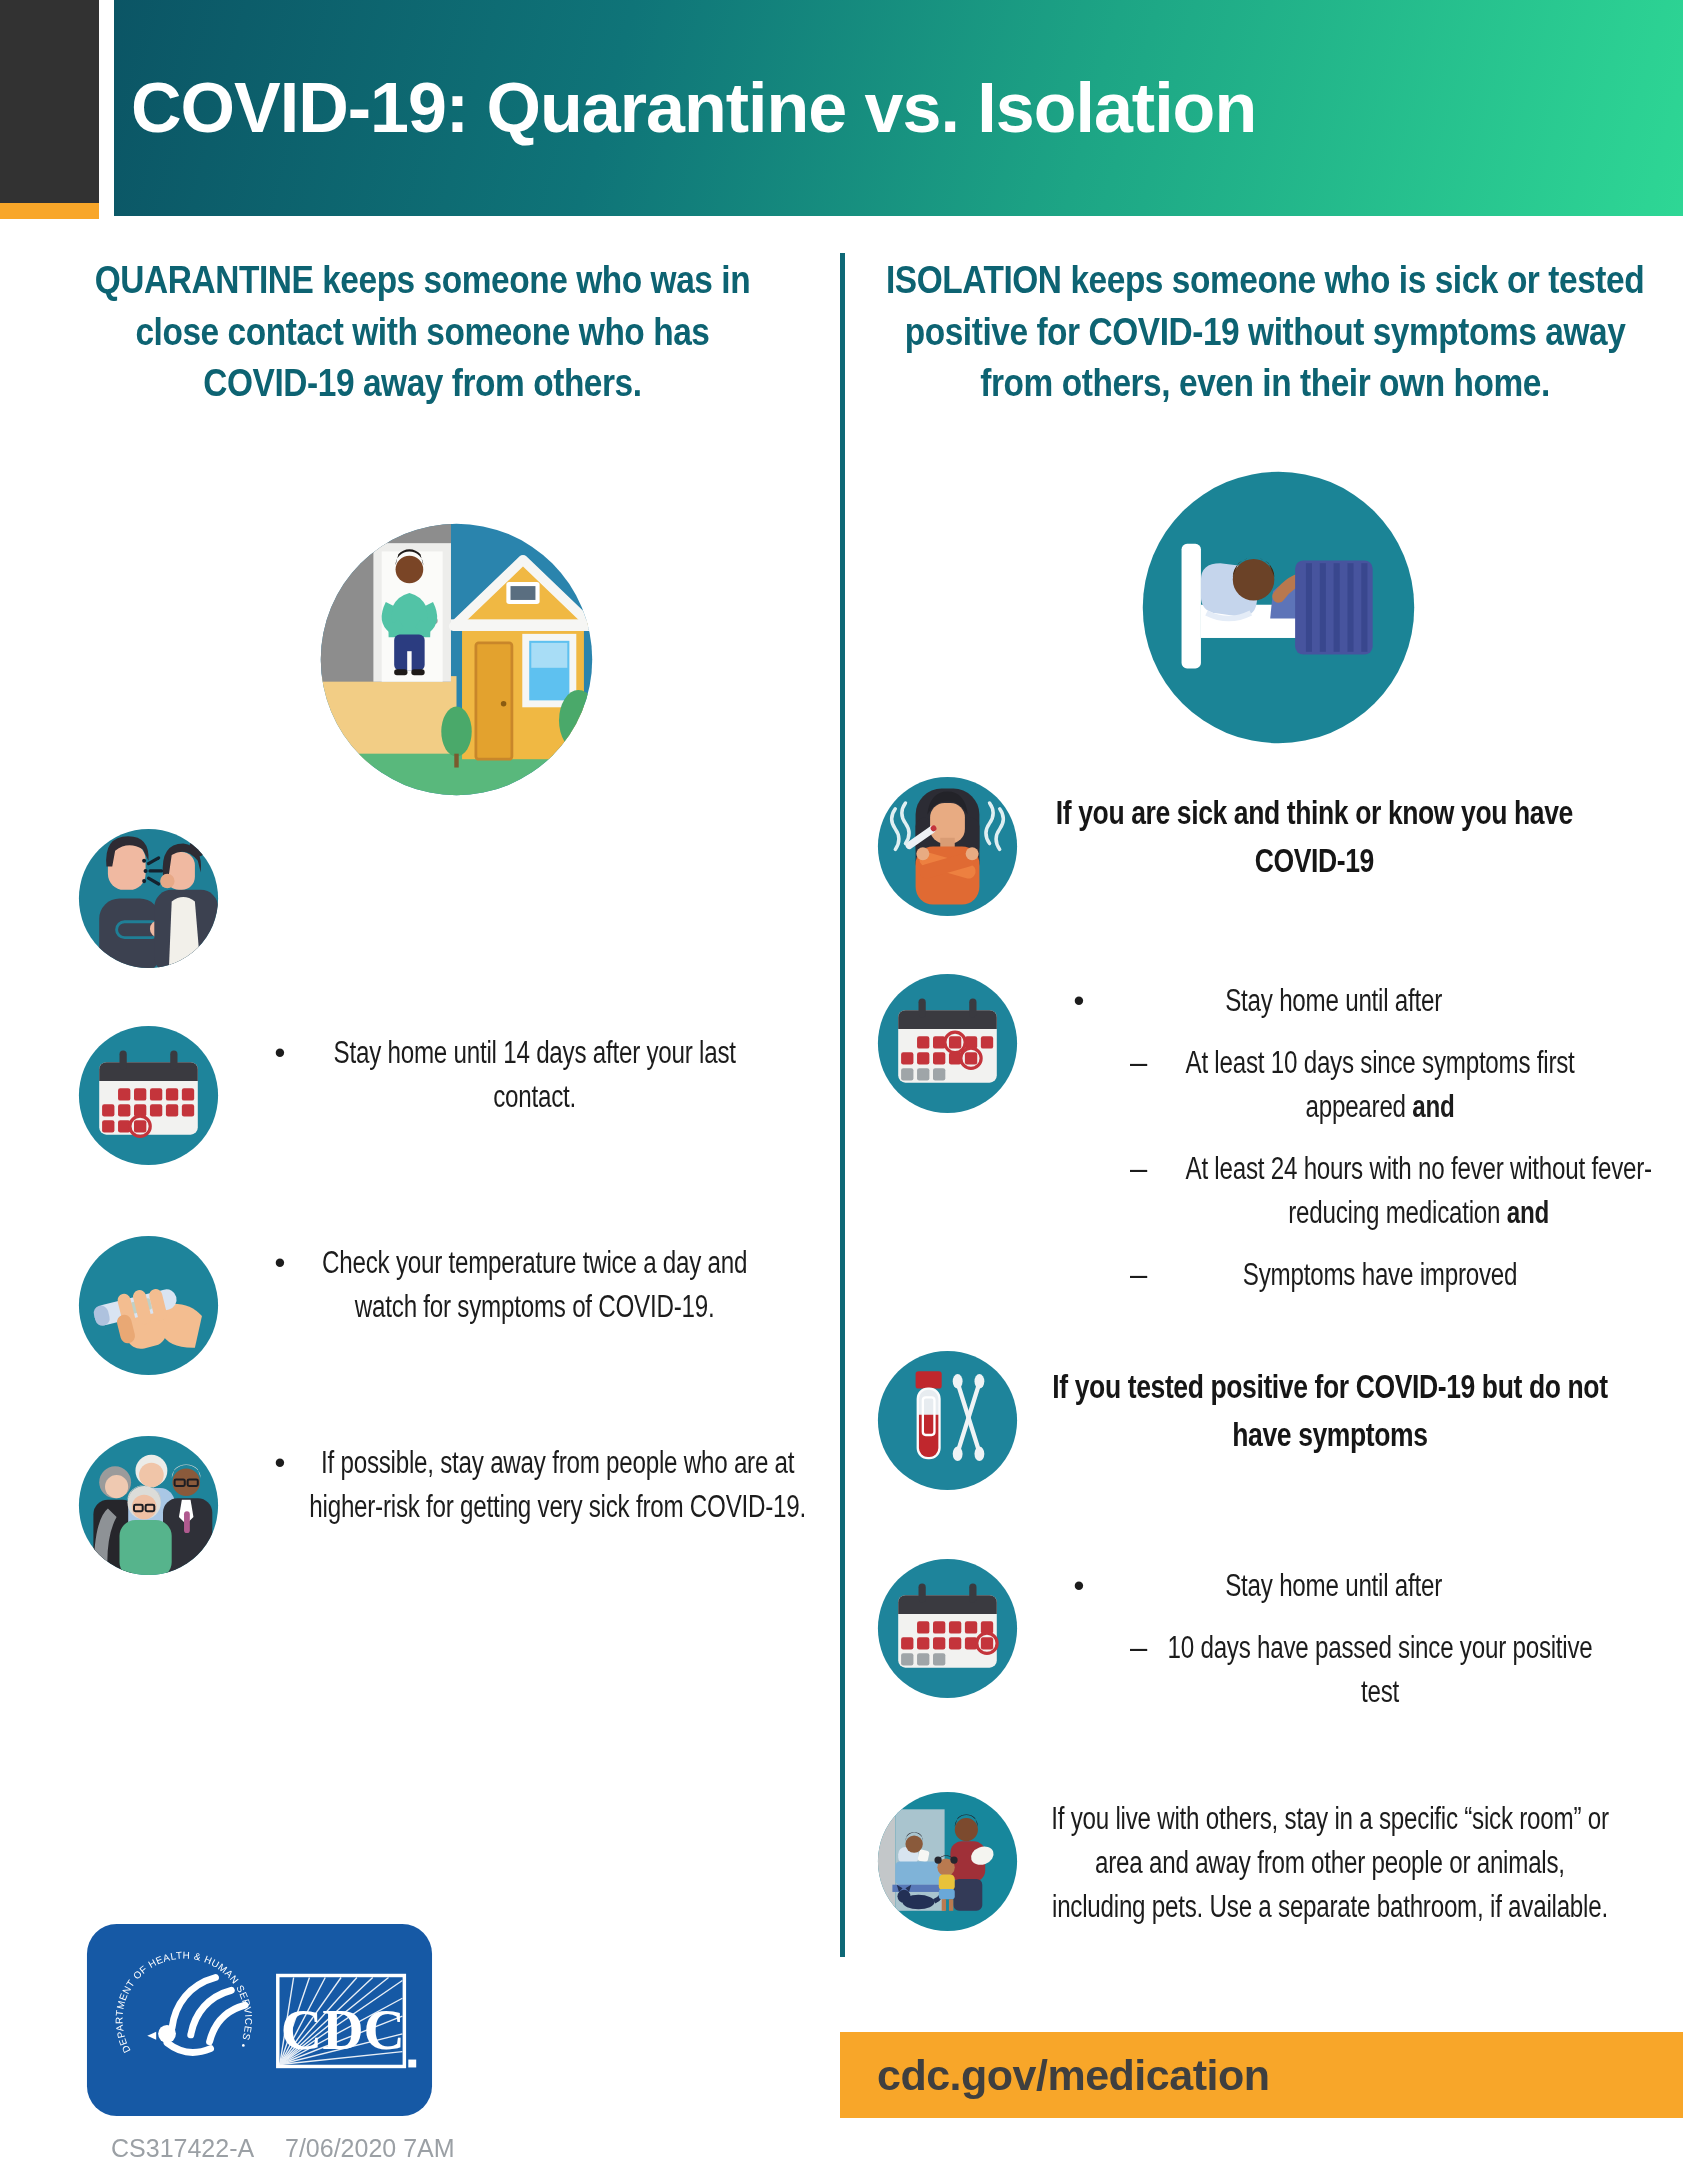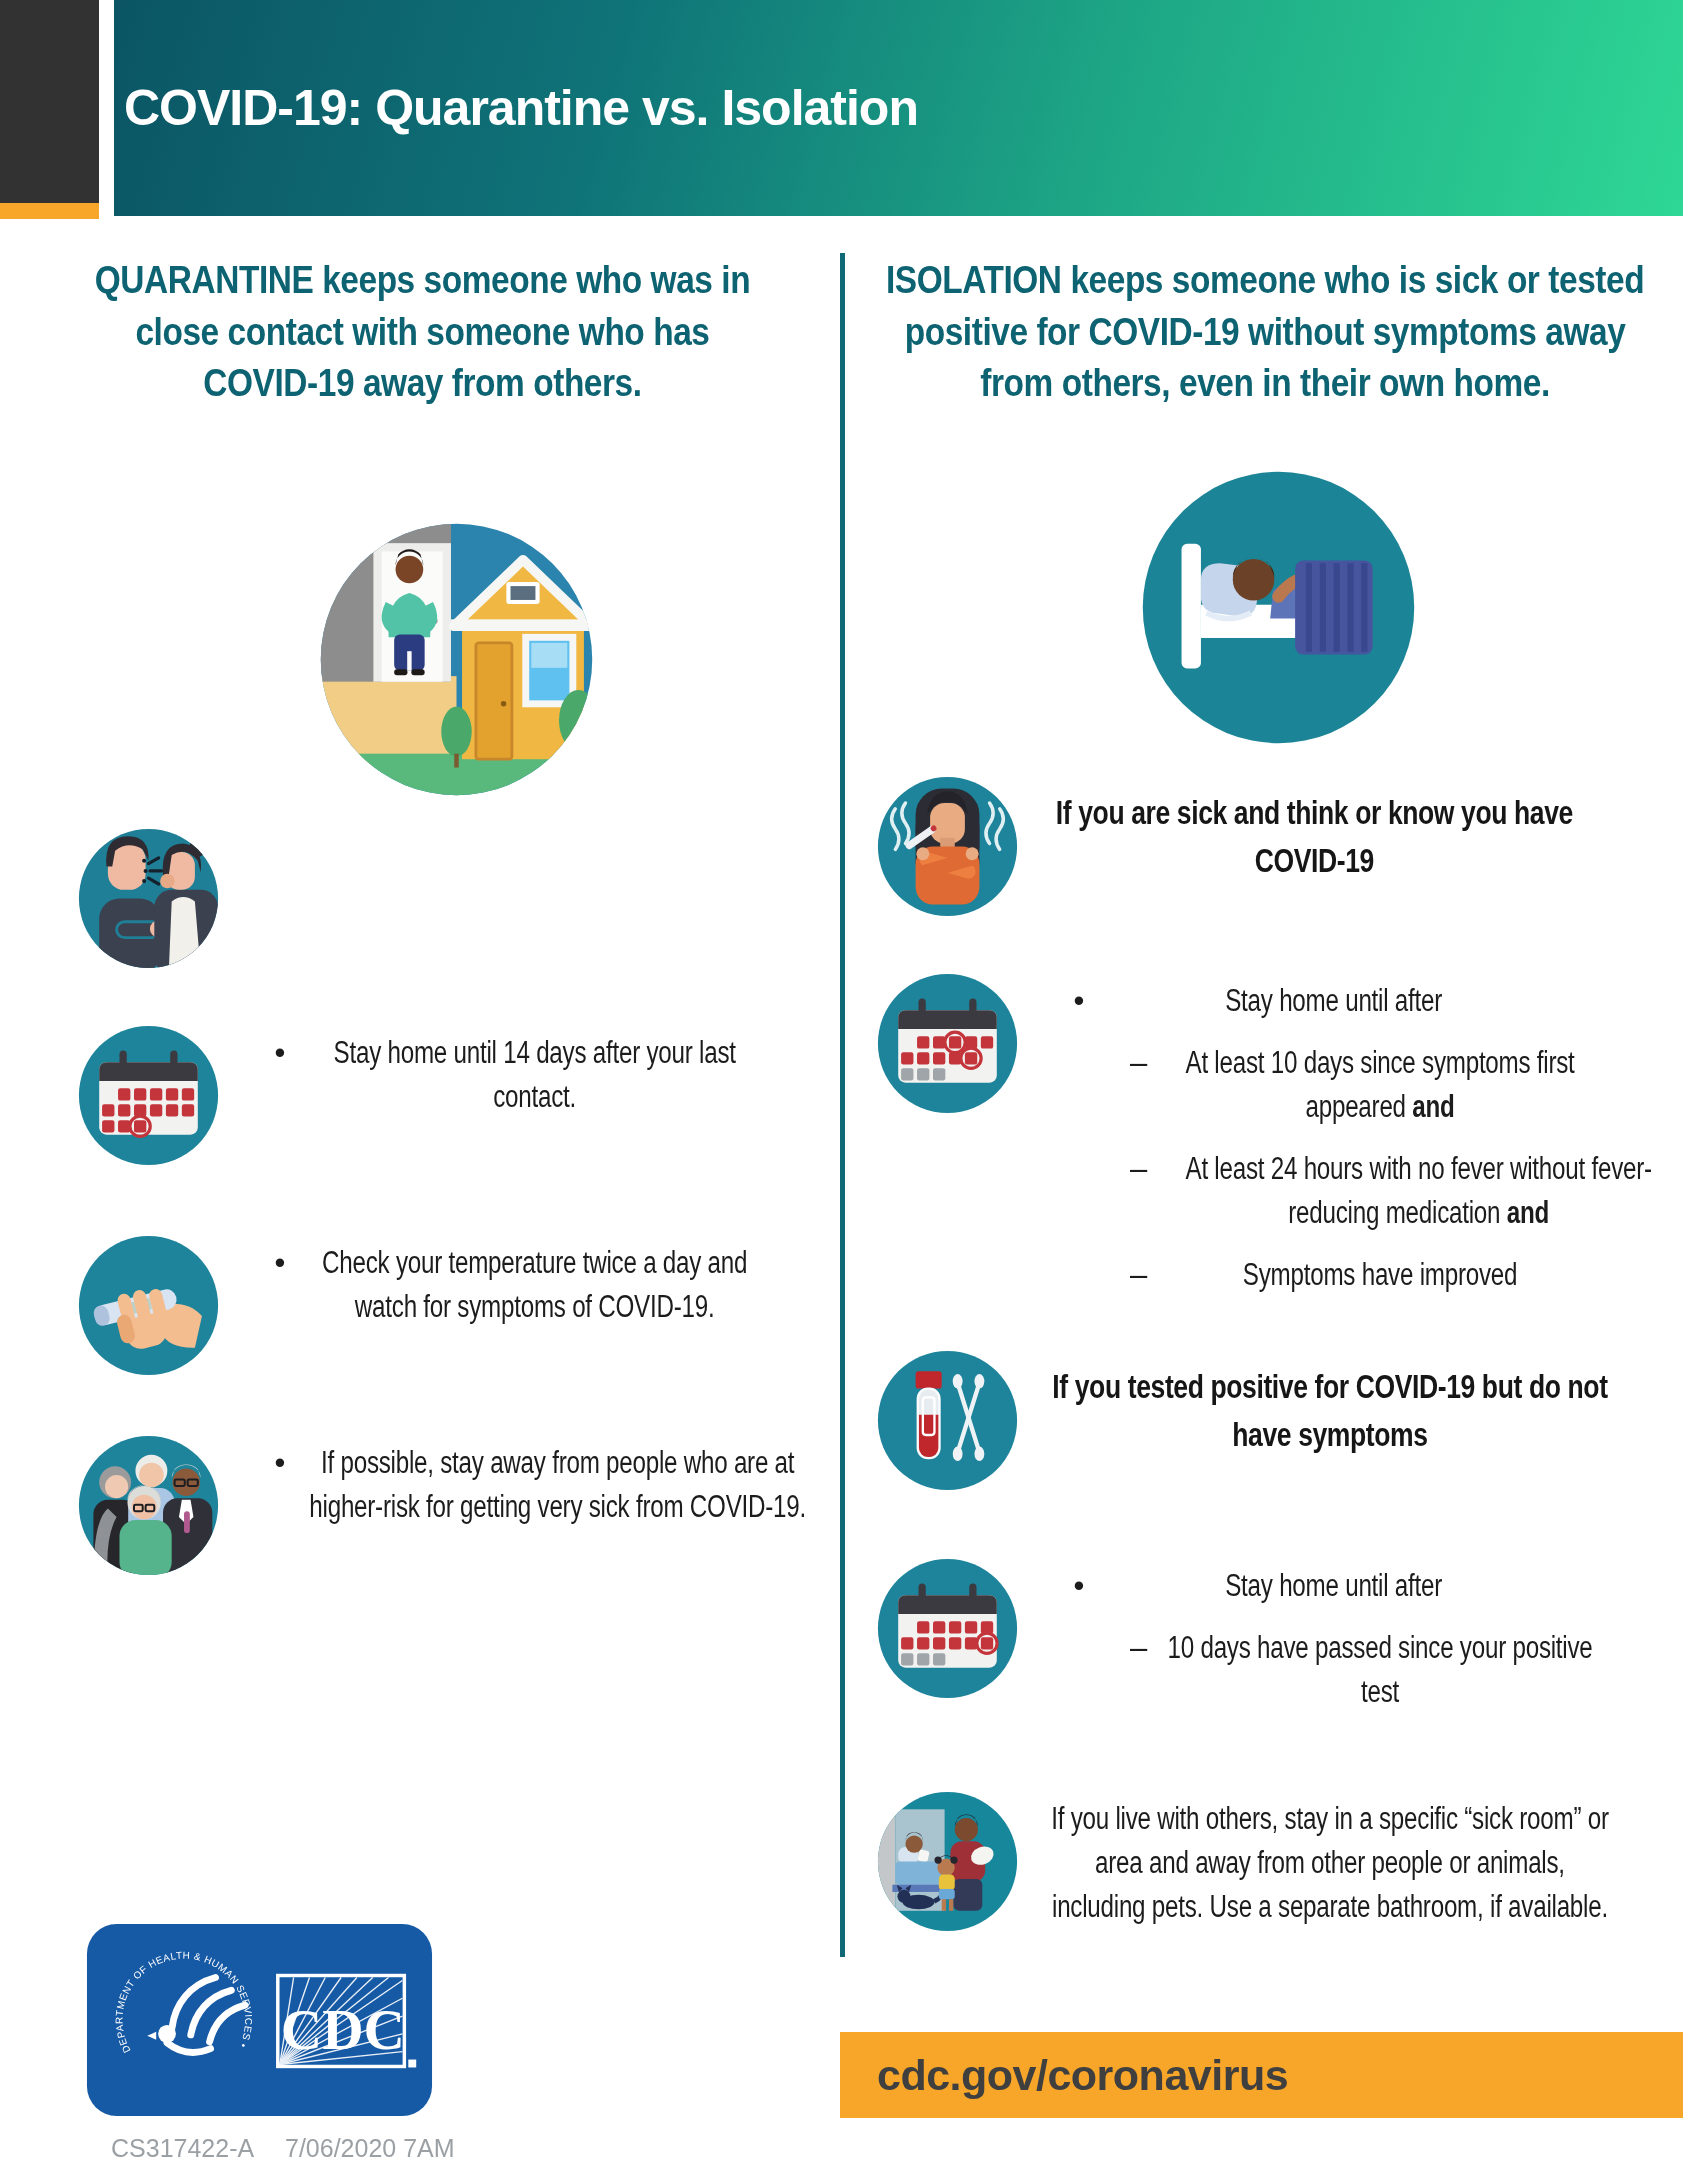--- a/index.html
+++ b/index.html
@@ -5,21 +5,21 @@
   html,body{margin:0;padding:0;background:#fff;}
   .page{position:relative;width:1683px;height:2178px;background:#ffffff;overflow:hidden;
         font-family:"Liberation Sans",sans-serif;color:#1c1c1c;}
 
   
   .corner-black{position:absolute;left:0;top:0;width:99px;height:203px;background:#323232;}
   .corner-orange{position:absolute;left:0;top:203px;width:99px;height:16px;background:#F8A629;}
   .header-band{position:absolute;left:114px;top:0;width:1569px;height:216px;
                background:linear-gradient(105deg,#0B5565 0%,#0F7478 32%,#1DA585 62%,#2ED795 100%);
                display:flex;align-items:center;}
-  .header-title{margin:0;padding-left:10px;font-size:50px;font-weight:bold;color:#ffffff;letter-spacing:-1px;}
+  .header-title{margin:7px;padding-left:10px;font-size:70px;font-weight:bold;color:#ffffff;letter-spacing:-1px;}
 
   
   .divider{position:absolute;left:840px;top:253px;width:5px;height:1704px;background:#0E6876;}
   .col{position:absolute;top:255px;text-align:center;}
   .col-left{left:74px;width:765px;}
   .col-right{left:873px;width:810px;}
 
   .cx-88{transform:scaleX(.88);transform-origin:left top;}
   .cx-78{transform:scaleX(.78);transform-origin:left top;}
 
@@ -513,17 +513,17 @@
     </g>
     <rect x="196" y="55" width="128" height="92" fill="none" stroke="#FFFFFF" stroke-width="3.5"></rect>
     <text x="199" y="129" font-family="Liberation Serif, serif" font-weight="bold" font-size="58" fill="#FFFFFF">CDC</text>
     <rect x="328" y="140" width="8" height="8" fill="#FFFFFF"></rect>
   </svg>
 
   <span class="meta meta-id">CS317422-A</span>
   <span class="meta meta-date">7/06/2020 7AM</span>
 
   <div class="url-bar">
-    <span class="url-text">cdc.gov/coronavirus</span>
+    <span class="url-text">cdc.gov/medication</span>
   </div>
 
 </div>
 
 
 </body></html>

